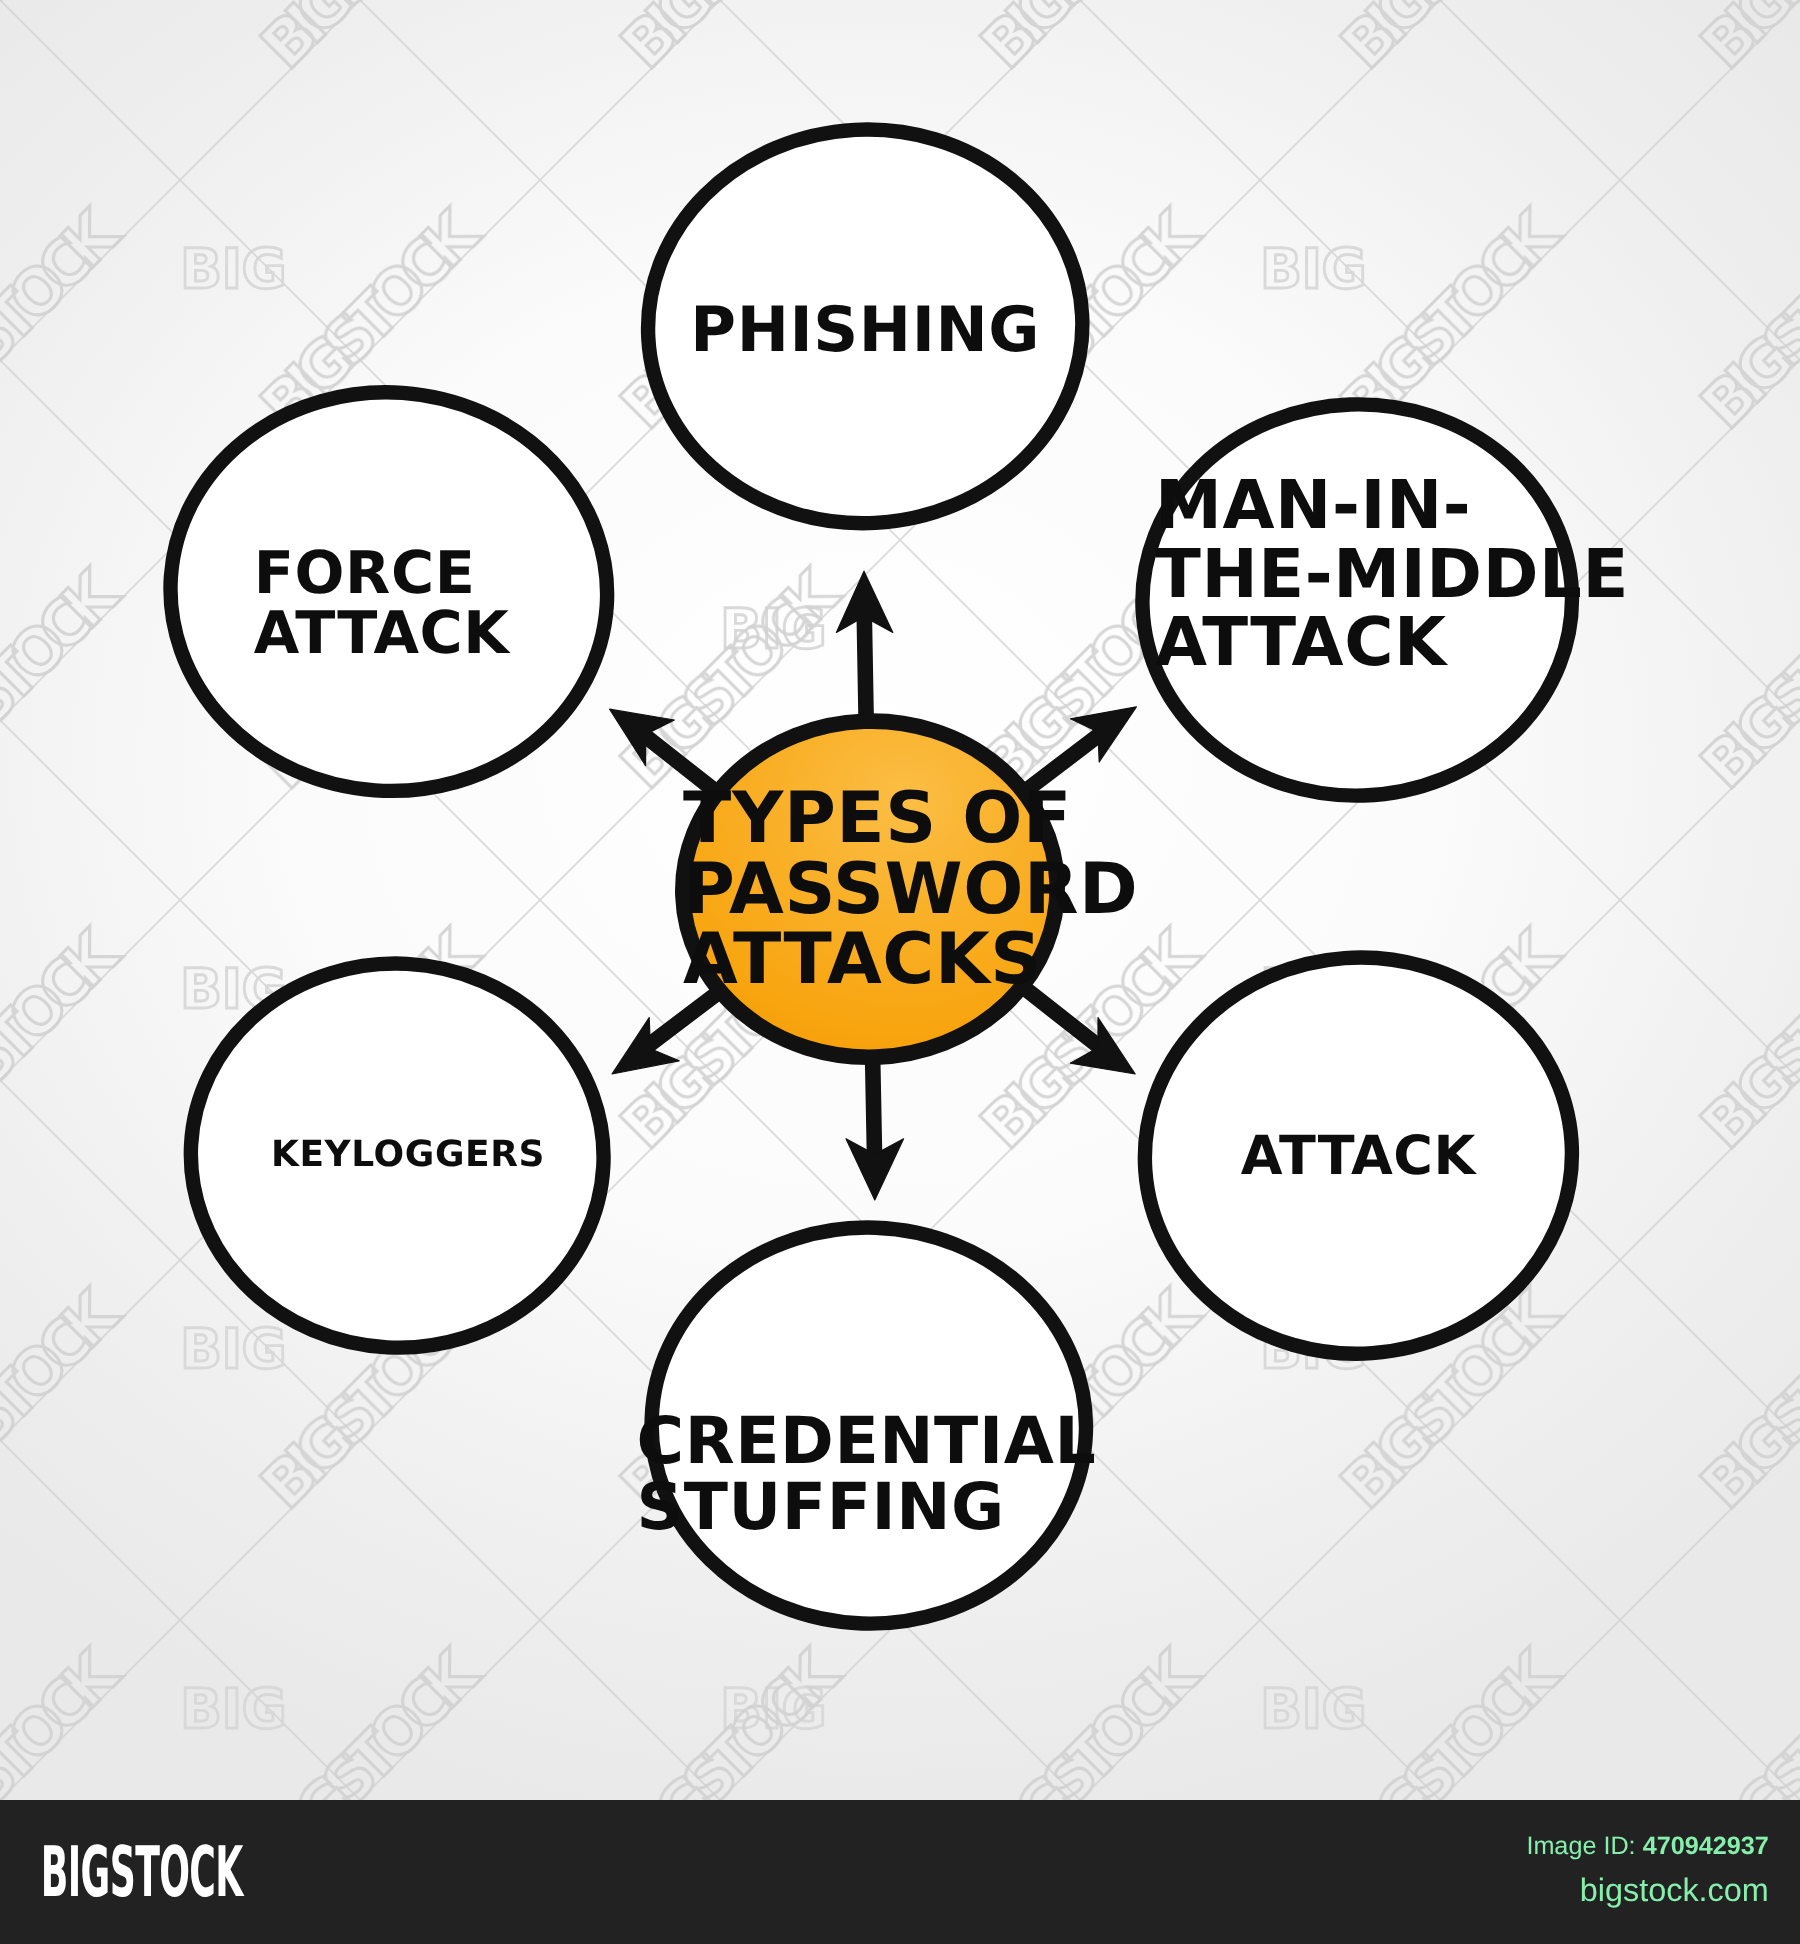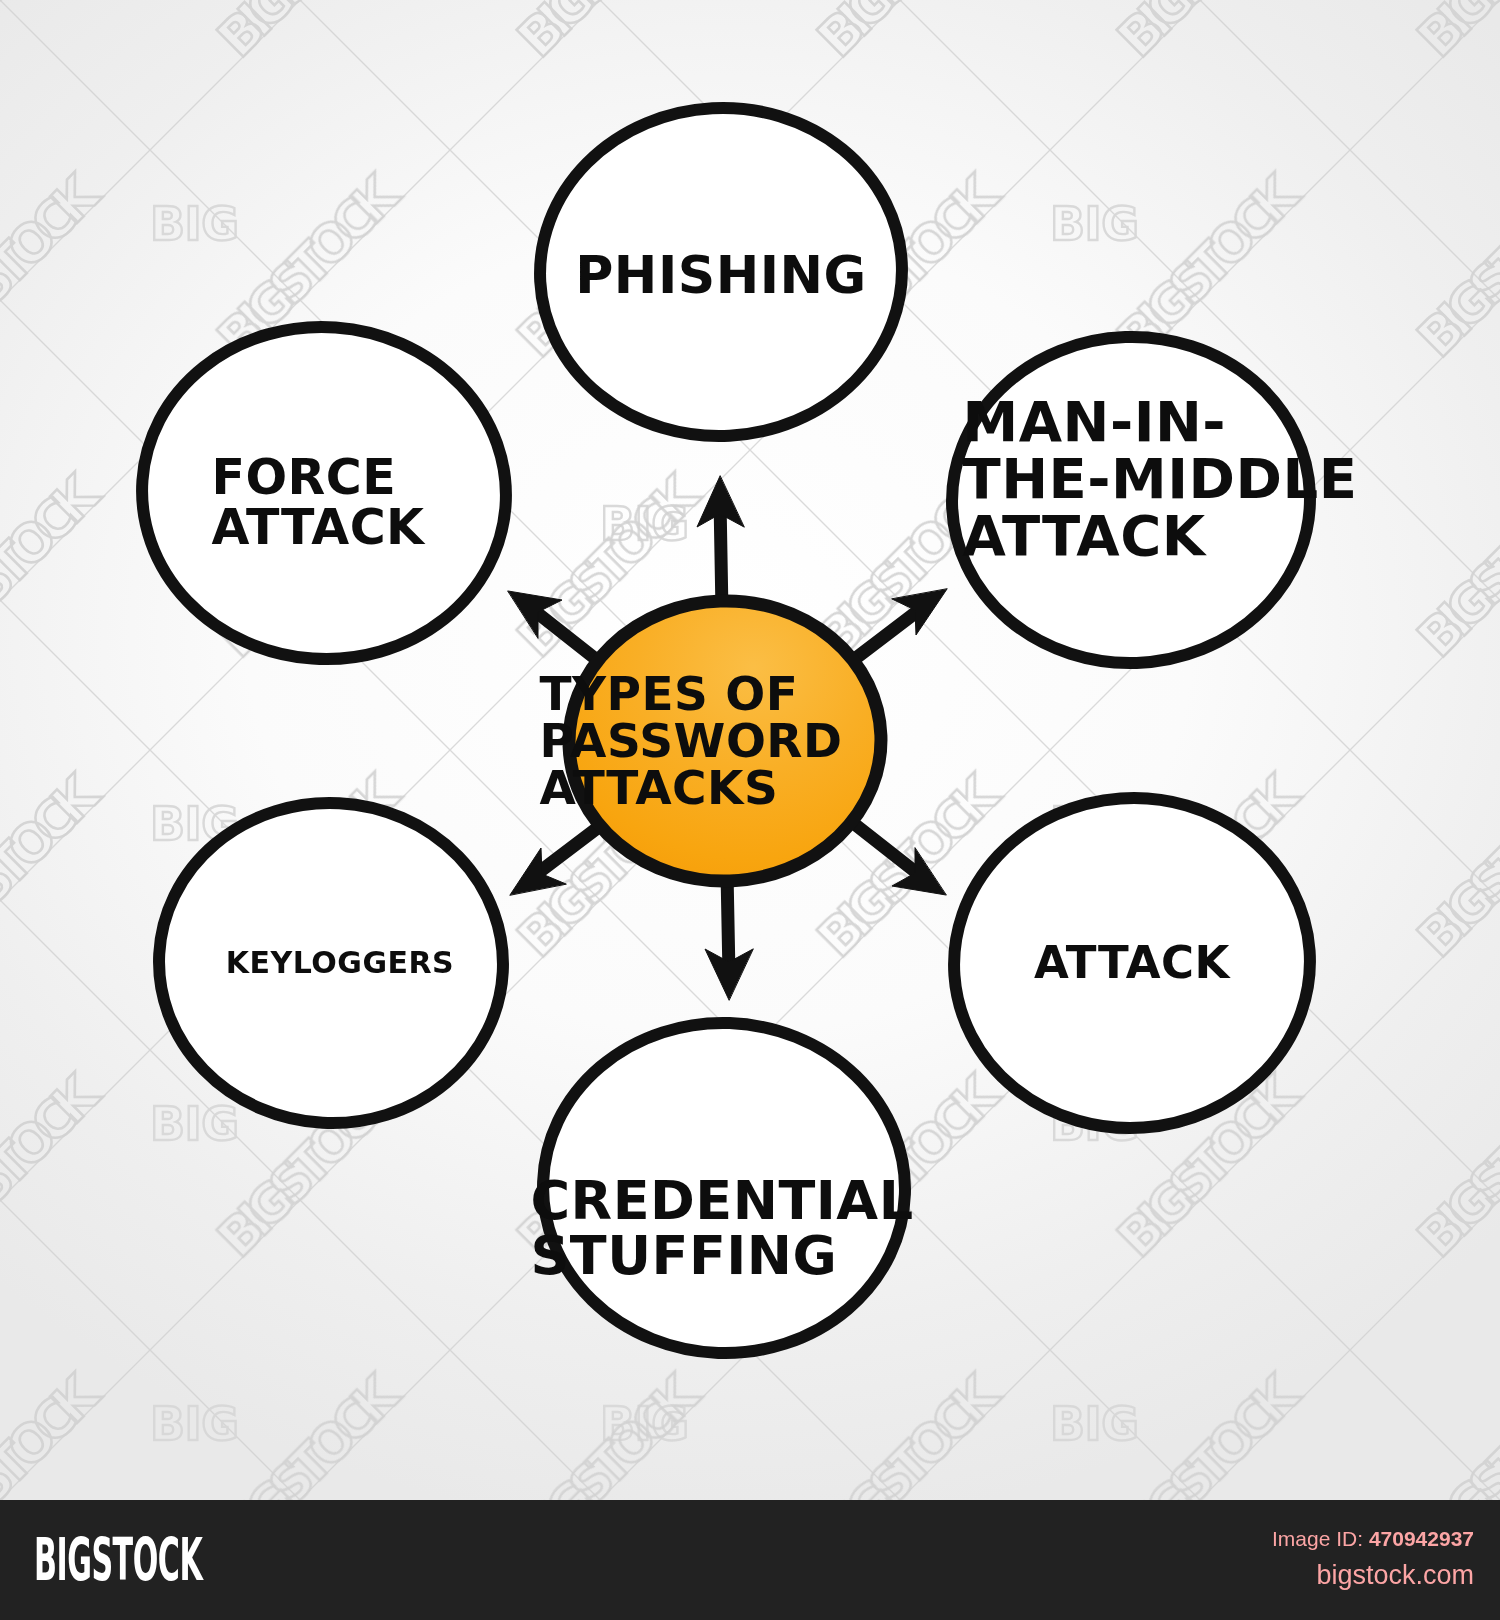--- a/index.html
+++ b/index.html
@@ -77,21 +77,21 @@
     font-family: "DejaVu Sans", sans-serif;
     font-weight: 700;
     font-size: 58px;
     letter-spacing: -1px;
     transform: scaleX(0.52);
     transform-origin: left center;
     white-space: nowrap;
   }
   #footer-meta {
     text-align: right;
-    color: #fca5a5;
+    color: #86efac;
     font-family: "Liberation Sans", sans-serif;
     line-height: 1.55;
   }
   #image-id-line {
     font-size: 21px;
   }
   #image-id-line b {
     font-weight: 700;
   }
   #site-line {
@@ -253,21 +253,21 @@
 
     <div class="node-label" style="left:1132px; top:963px; font-size:45px;">
       <span>ATTACK</span>
     </div>
 
     <div class="node-label" style="left:722px; top:1228px; font-size:54px;">
       <span>CREDENTIAL</span>
       <span>STUFFING</span>
     </div>
 
-    <div class="node-label" style="left:691px; top:740px; font-size:47px; line-height:1.0;">
+    <div class="node-label" style="left:759px; top:740px; font-size:59px; line-height:1.0;">
       <span>TYPES OF</span>
       <span>PASSWORD</span>
       <span>ATTACKS</span>
     </div>
   </div>
 
   <div id="footer-bar">
     <div id="bigstock-logo">BIGSTOCK</div>
     <div id="footer-meta">
       <div id="image-id-line">

